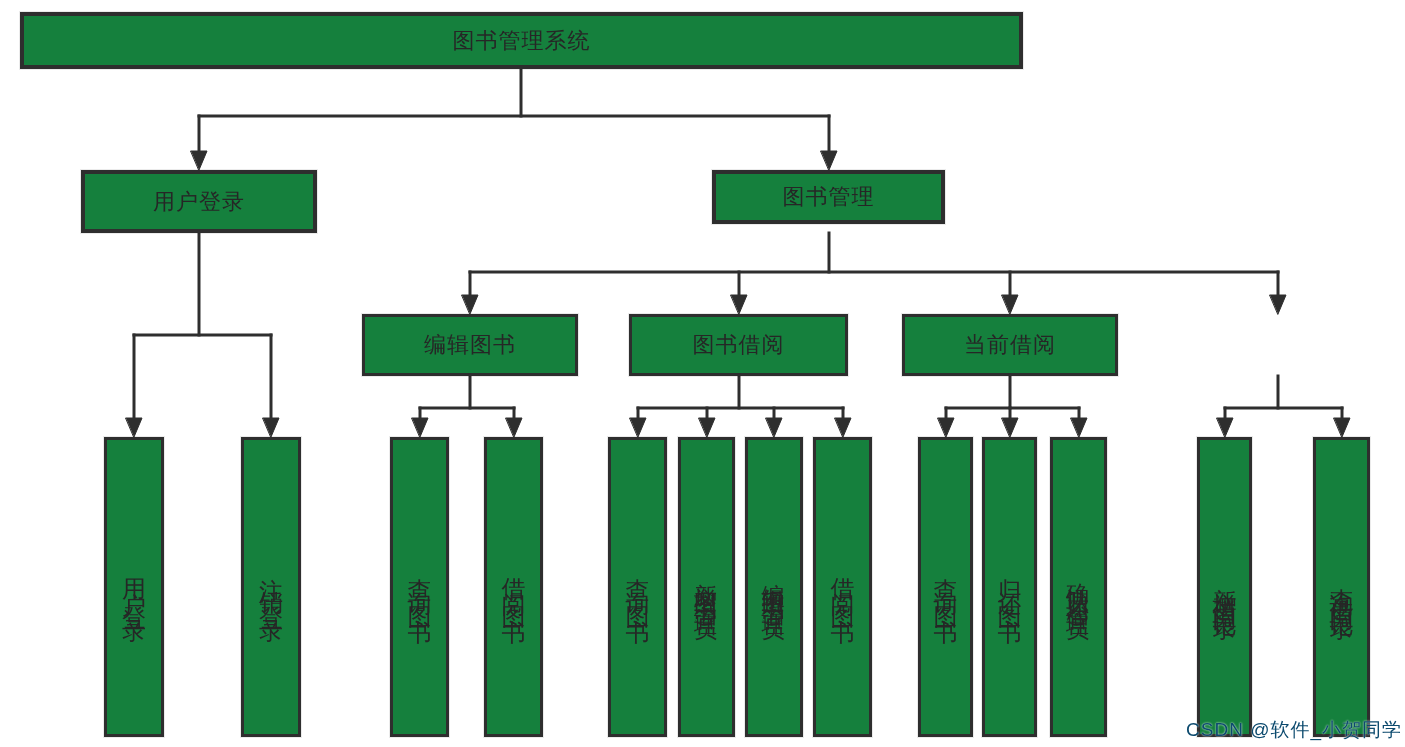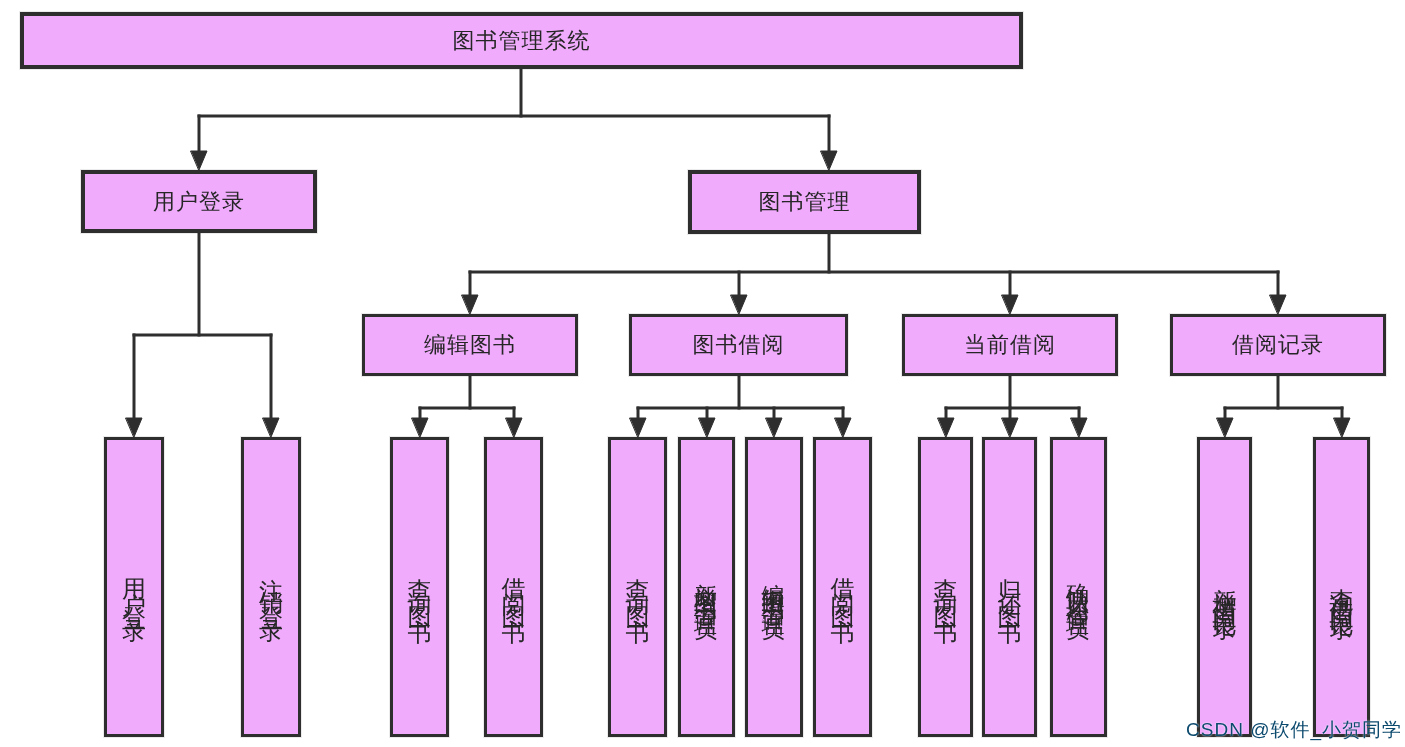--- a/index.html
+++ b/index.html
@@ -8,21 +8,21 @@
     width:1405px;height:747px;
     background:#ffffff;
     overflow:hidden;
     font-family:"Liberation Sans","DejaVu Sans",sans-serif;
   }
   .wires{position:absolute;left:0;top:0;}
   .box{
     position:absolute;
     box-sizing:border-box;
     border:3px solid #2e2e2e;
-    background:#f0abfc;
+    background:#15803d;
     display:flex;
     align-items:center;
     justify-content:center;
     color:#262626;
     box-shadow:0 0 0 1px rgba(0,0,0,0.08);
   }
   .box.thick{border-width:4px;}
   .h-label{font-size:22px;letter-spacing:1px;white-space:nowrap;}
   .vert{
     writing-mode:vertical-rl;
@@ -117,35 +117,32 @@
       </g>
     </svg>
 
   <div class="box thick" style="left:20px;top:12px;width:1003px;height:57px;">
     <span class="h-label">图书管理系统</span>
   </div>
 
   <div class="box thick" style="left:81px;top:170px;width:236px;height:63px;">
     <span class="h-label">用户登录</span>
   </div>
-  <div class="box thick" style="left:688px;top:170px;width:233px;height:64px;">
+  <div class="box thick" style="left:712px;top:170px;width:233px;height:54px;">
     <span class="h-label">图书管理</span>
   </div>
 
   <div class="box" style="left:362px;top:314px;width:216px;height:62px;">
     <span class="h-label">编辑图书</span>
   </div>
   <div class="box" style="left:902px;top:314px;width:216px;height:62px;">
     <span class="h-label">当前借阅</span>
   </div>
   <div class="box" style="left:629px;top:314px;width:219px;height:62px;">
     <span class="h-label">图书借阅</span>
-  </div>
-  <div class="box" style="left:1170px;top:314px;width:216px;height:62px;">
-    <span class="h-label">借阅记录</span>
   </div>
 
   <div class="box" style="left:104px;top:437px;width:60px;height:300px;">
     <span class="vert v-short">用户登录</span>
   </div>
   <div class="box" style="left:241px;top:437px;width:60px;height:300px;">
     <span class="vert v-short">注销登录</span>
   </div>
 
   <div class="box" style="left:390px;top:437px;width:59px;height:300px;">

